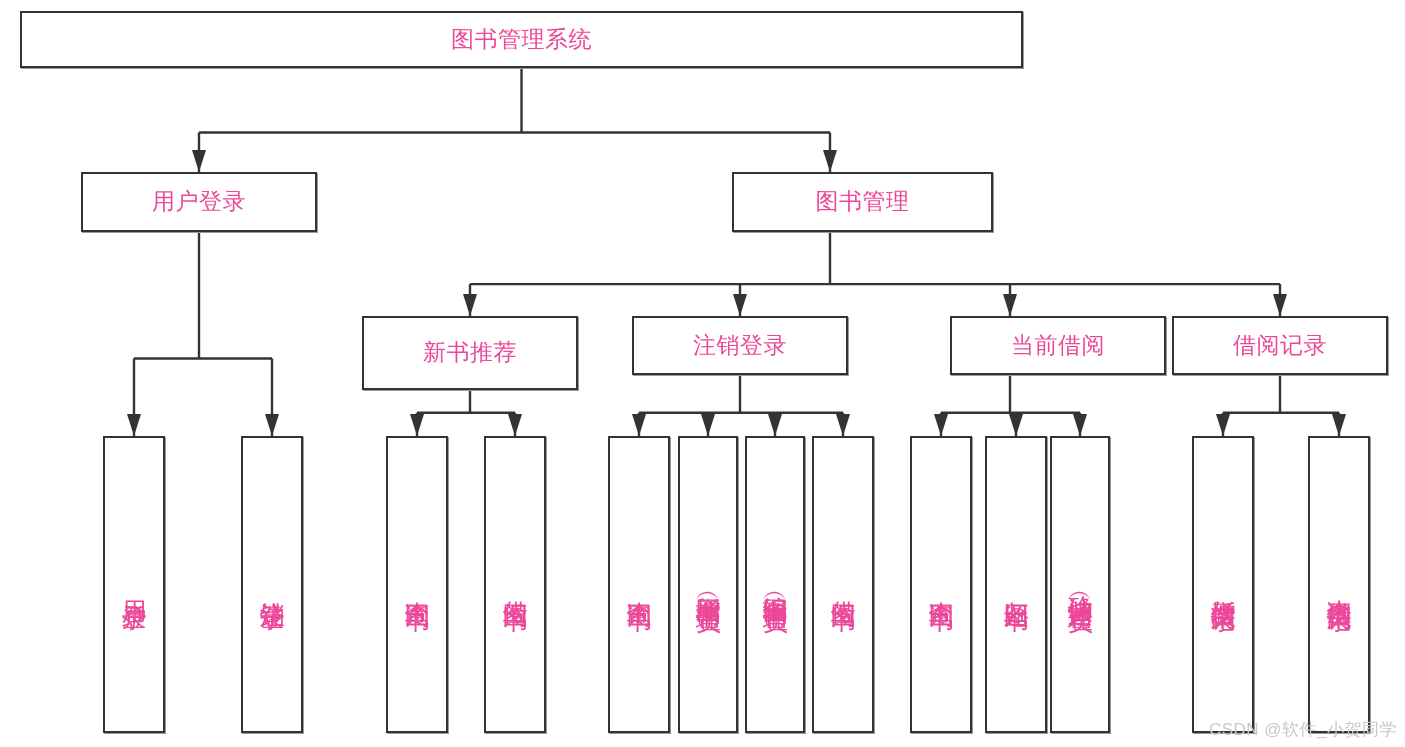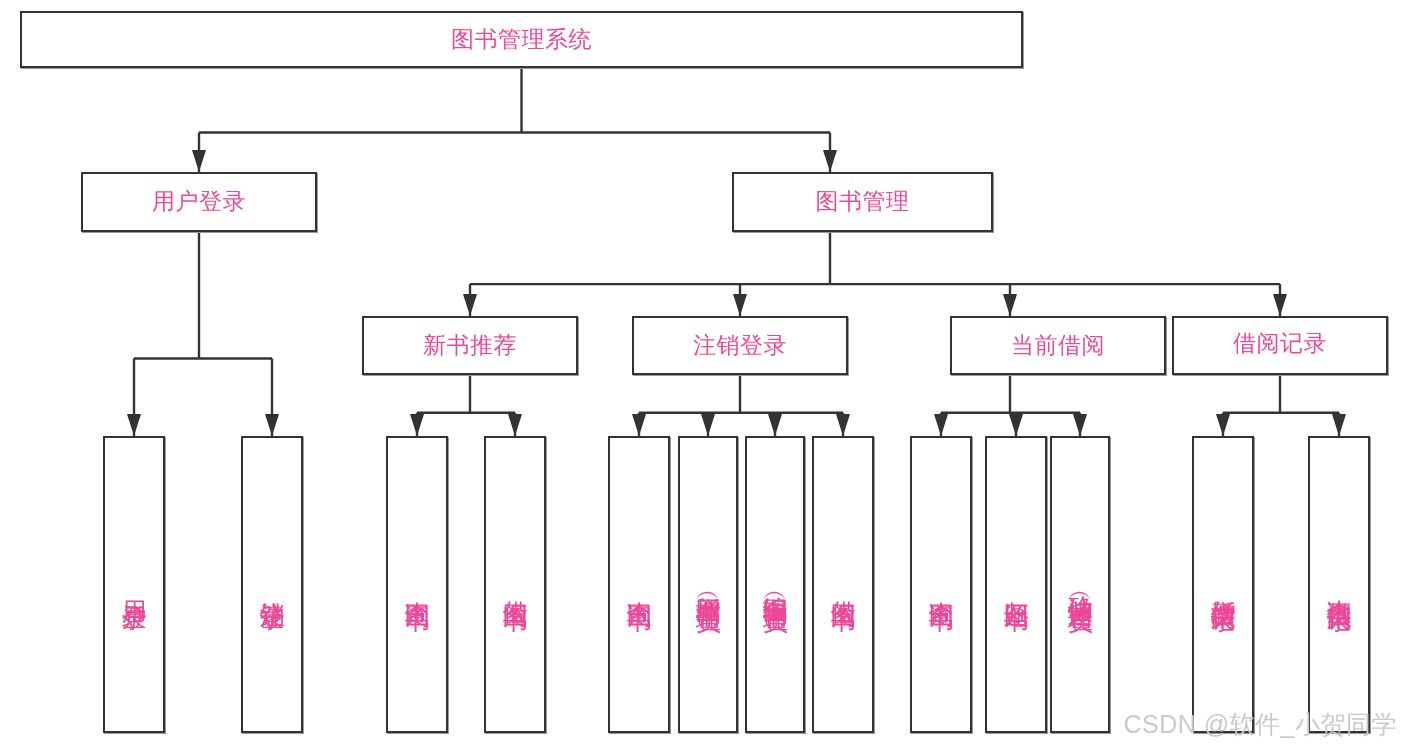--- a/index.html
+++ b/index.html
@@ -64,21 +64,21 @@
     stroke-linecap: butt;
   }
   .conn-arrow {
     fill: #333333;
     stroke: none;
   }
   .watermark {
     position: absolute;
     right: 8px;
     bottom: 6px;
-    font-size: 25px;
+    font-size: 17px;
     color: #c9c9c9;
     white-space: nowrap;
     letter-spacing: 0.5px;
     pointer-events: none;
   }
 </style>
 </head>
 <body>
 
 <div id="diagram-root">
@@ -141,30 +141,30 @@
   <div id="node-layer">
       <div class="node horizontal" id="node-root" style="left: 20px; top: 11px; width: 1003px; height: 57px;">
         <span class="node-label">图书管理系统</span>
       </div>
       <div class="node horizontal" id="node-user-login" style="left: 81px; top: 172px; width: 236px; height: 60px;">
         <span class="node-label">用户登录</span>
       </div>
       <div class="node horizontal" id="node-book-manage" style="left: 688px; top: 172px; width: 261px; height: 60px; margin-left: 44px;">
         <span class="node-label">图书管理</span>
       </div>
-      <div class="node horizontal" id="node-new-book-rec" style="left: 362px; top: 316px; width: 216px; height: 59px;">
+      <div class="node horizontal" id="node-new-book-rec" style="left: 362px; top: 316px; width: 216px; height: 74px;">
         <span class="node-label">新书推荐</span>
       </div>
       <div class="node horizontal" id="node-book-borrow" style="left: 632px; top: 316px; width: 216px; height: 59px;">
         <span class="node-label">注销登录</span>
       </div>
       <div class="node horizontal" id="node-current-borrow" style="left: 950px; top: 316px; width: 216px; height: 59px;">
         <span class="node-label">当前借阅</span>
       </div>
-      <div class="node horizontal" id="node-borrow-record" style="left: 1172px; top: 316px; width: 216px; height: 59px; font-family: Liberation Mono, monospace;">
+      <div class="node horizontal" id="node-borrow-record" style="left: 1172px; top: 316px; width: 216px; height: 59px;">
         <span class="node-label">借阅记录</span>
       </div>
       <div class="node vertical" id="node-leaf-user-login" style="left: 103px; top: 436px; width: 62px; height: 297px;">
         <span class="node-label">用户登录</span>
       </div>
       <div class="node vertical" id="node-leaf-logout" style="left: 241px; top: 436px; width: 62px; height: 297px;">
         <span class="node-label">注销登录</span>
       </div>
       <div class="node vertical" id="node-leaf-query-book-1" style="left: 386px; top: 436px; width: 62px; height: 297px;">
         <span class="node-label">查询图书</span>

